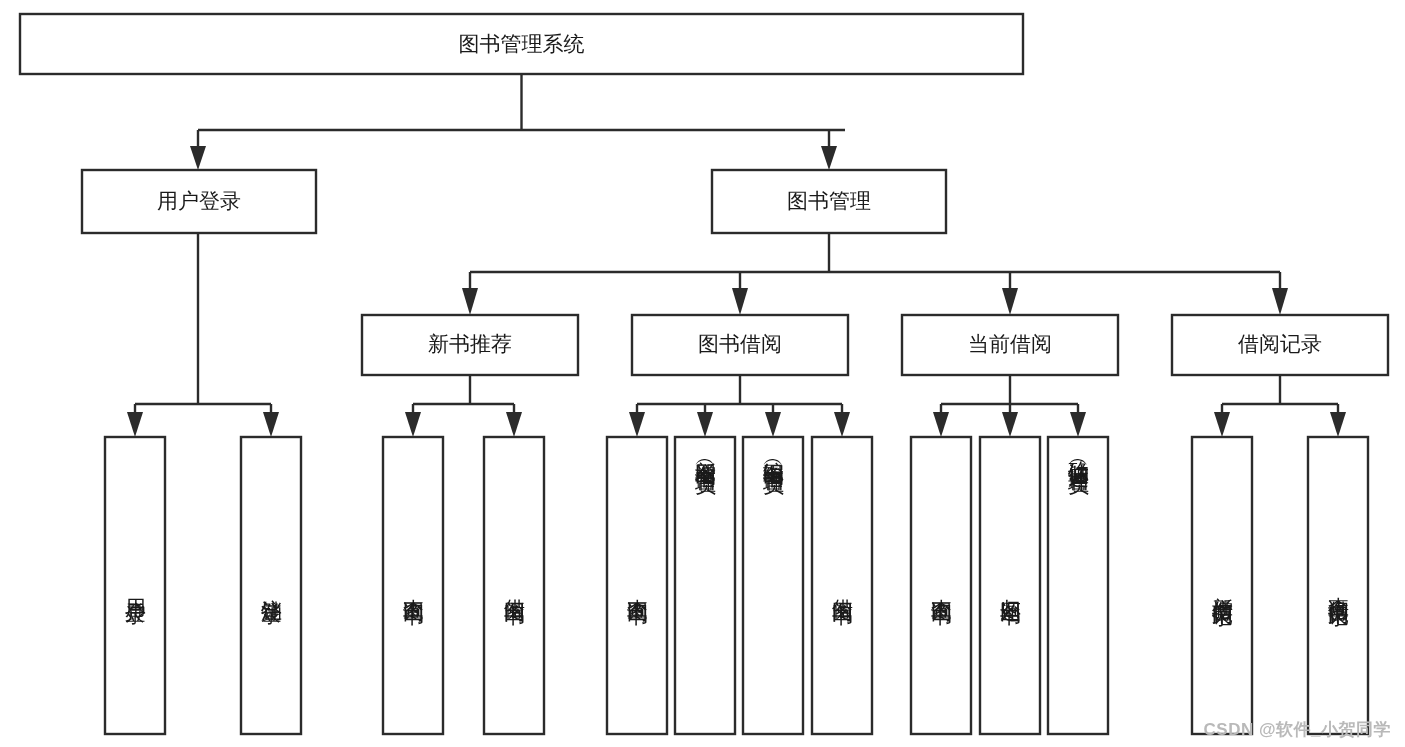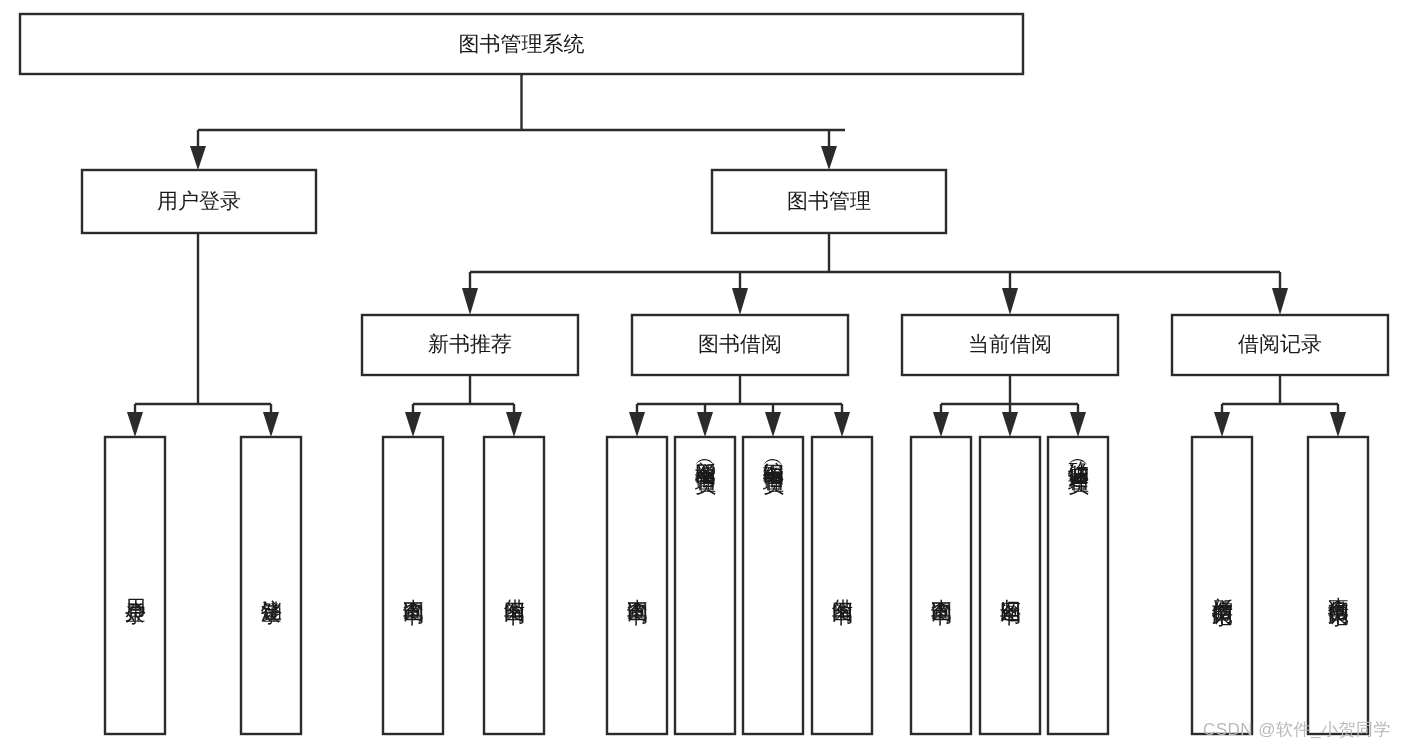--- a/index.html
+++ b/index.html
@@ -66,20 +66,21 @@
   }
   .watermark {
     position: absolute;
     right: 14px;
     bottom: 6px;
     font-family: "Liberation Sans", "DejaVu Sans", sans-serif;
     font-size: 17px;
     color: #b9b9b9;
     letter-spacing: 0.5px;
     white-space: nowrap;
+    font-weight: bold;
   }
 </style>
 </head>
 <body>
 
 <div id="diagram-root">
 
   <svg id="tree-svg" viewBox="0 0 1405 747">
 
     <g>

